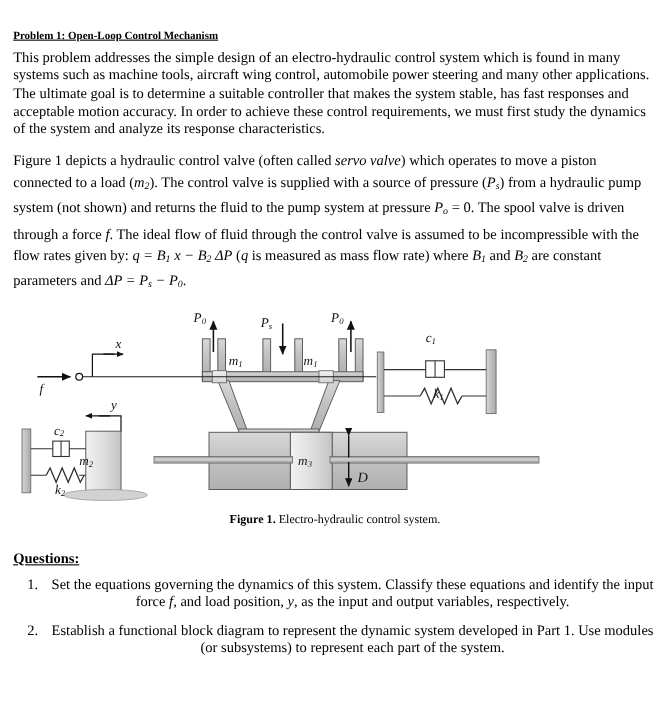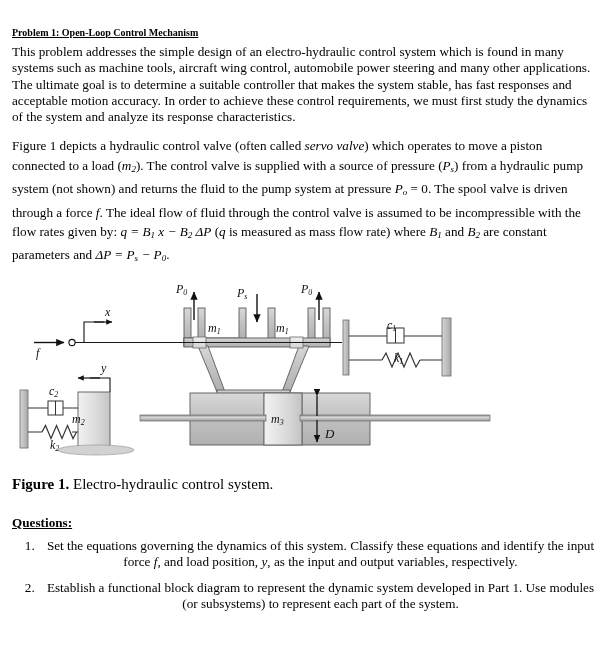--- a/index.html
+++ b/index.html
@@ -56,23 +56,23 @@
     margin: 2px 0 0 0;
     position: relative;
     height: 178px;
   }
   .fig-canvas {
     position: relative;
     width: 585px;
     height: 178px;
   }
   .fig-caption {
-    text-align: left;
-    font-size: 15px;
-    margin: 18px 0 0 0;
+    text-align: center;
+    font-size: 11px;
+    margin: 8px 0 0 0;
   }
   .fig-caption b { font-weight: bold; }
 
   .questions-head {
     font-weight: bold;
     font-size: 13.2px;
     text-decoration: underline;
     margin: 22px 0 7px 0;
     display: inline-block;
   }
@@ -239,21 +239,21 @@
       <div class="fig-label" style="left:225px; top:6px;"><span>P</span><sub>s</sub></div>
       <div class="fig-label" style="left:289px; top:2px;"><span>P</span><sub>0</sub></div>
 
       <div class="fig-label" style="left:196px; top:41px;"><span>m</span><sub>1</sub></div>
       <div class="fig-label" style="left:264px; top:41px;"><span>m</span><sub>1</sub></div>
 
       <div class="fig-label" style="left:24px; top:66px;"><span>f</span></div>
       <div class="fig-label" style="left:93px; top:25px;"><span>x</span></div>
       <div class="fig-label" style="left:89px; top:81px;"><span>y</span></div>
 
-      <div class="fig-label" style="left:375px; top:38px;"><span>c</span><sub>1</sub></div>
+      <div class="fig-label" style="left:375px; top:20px;"><span>c</span><sub>1</sub></div>
       <div class="fig-label" style="left:382px; top:71px;text-align:right;"><span>k</span><sub>1</sub></div>
 
       <div class="fig-label" style="left:37px; top:104px;"><span>c</span><sub>2</sub></div>
       <div class="fig-label" style="left:38px; top:158px;"><span>k</span><sub>2</sub></div>
 
       <div class="fig-label" style="left:60px; top:132px;"><span>m</span><sub>2</sub></div>
       <div class="fig-label" style="left:259px; top:132px;"><span>m</span><sub>3</sub></div>
       <div class="fig-label" style="left:313px; top:146px; font-size:13px;"><span>D</span></div>
     </div>
   </div>

